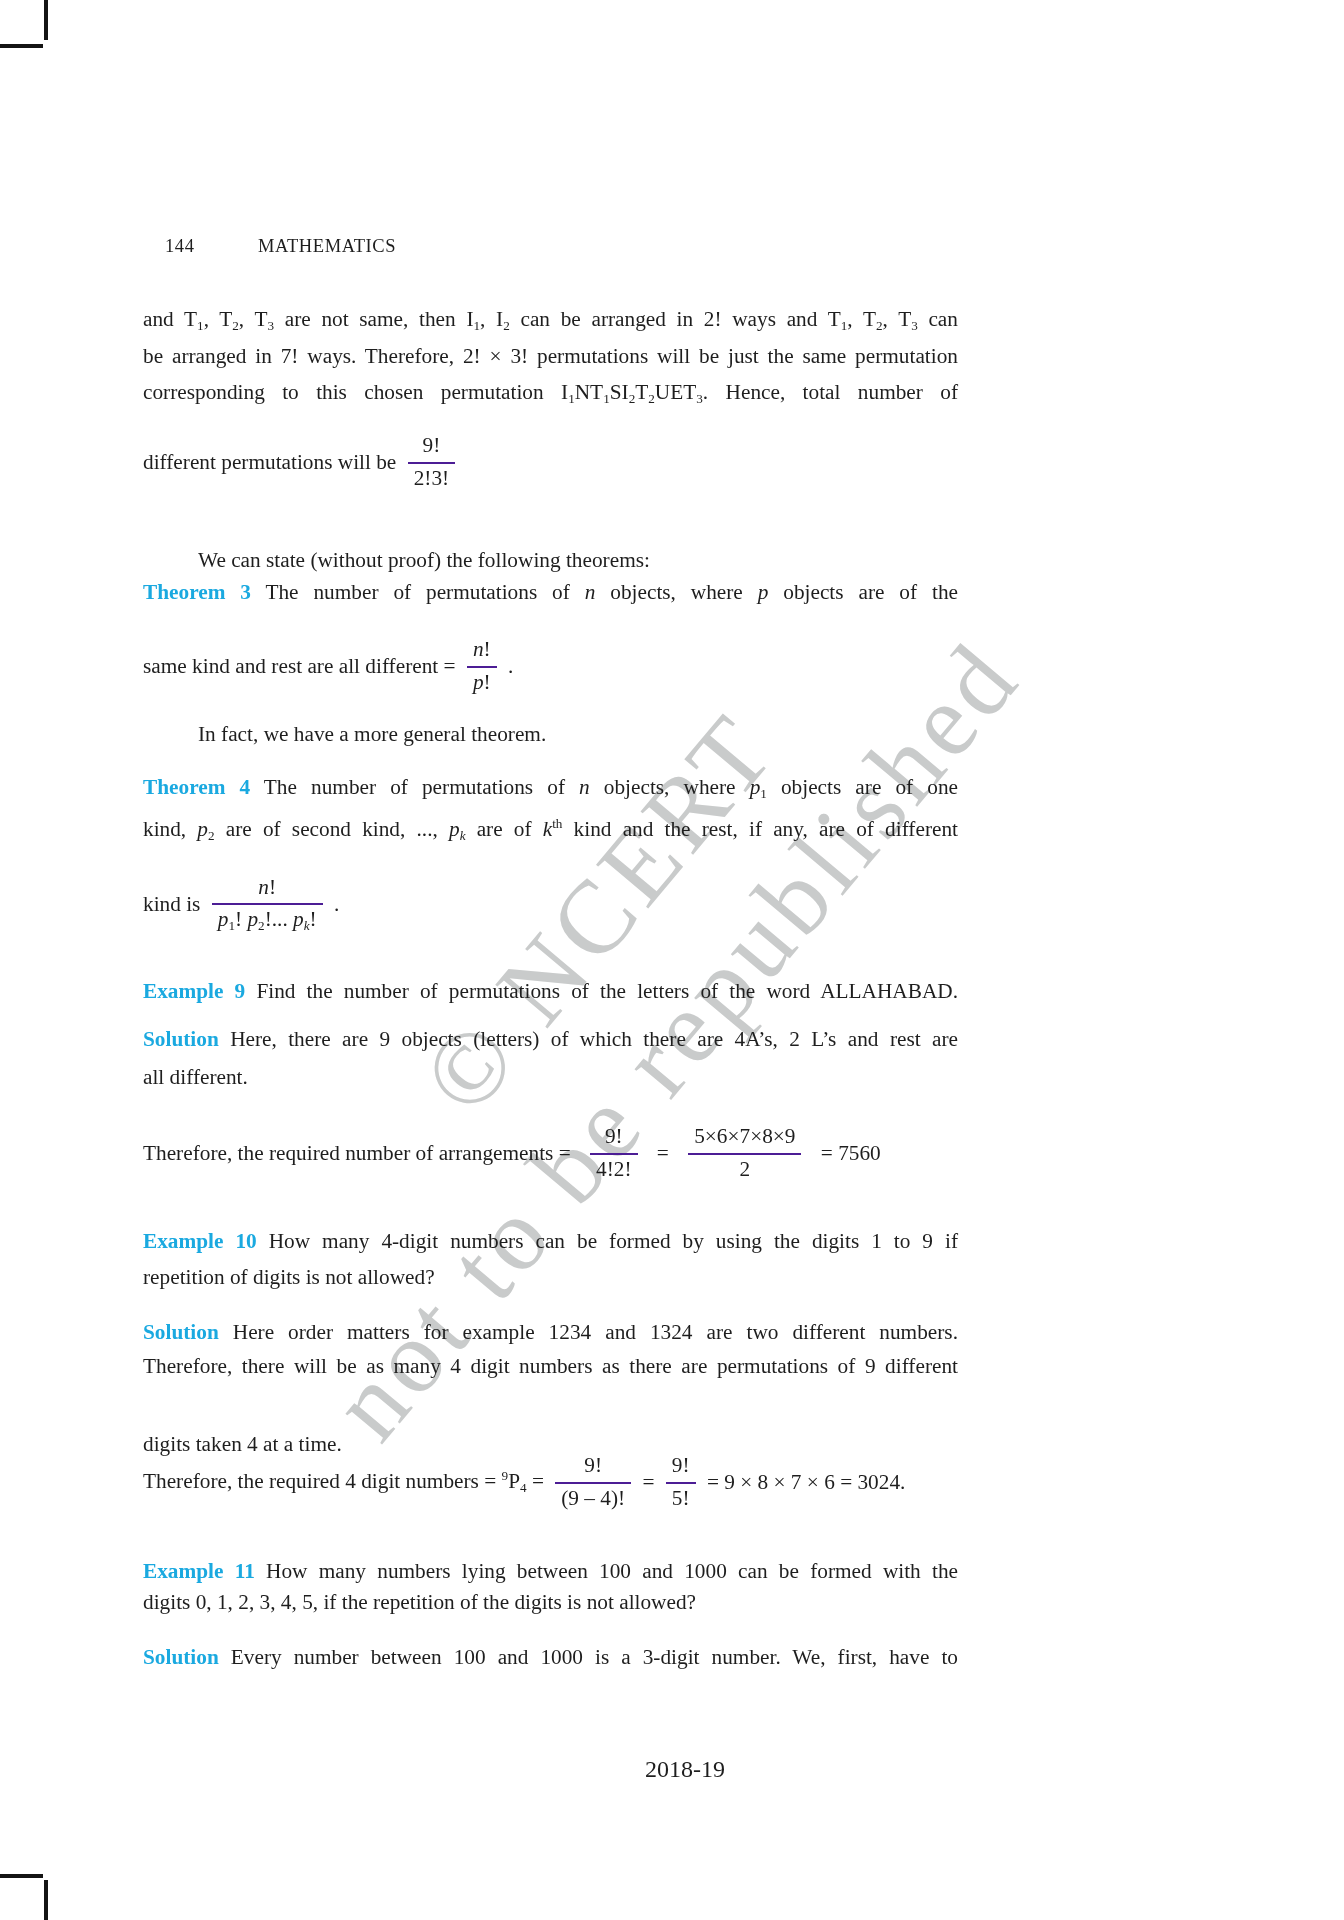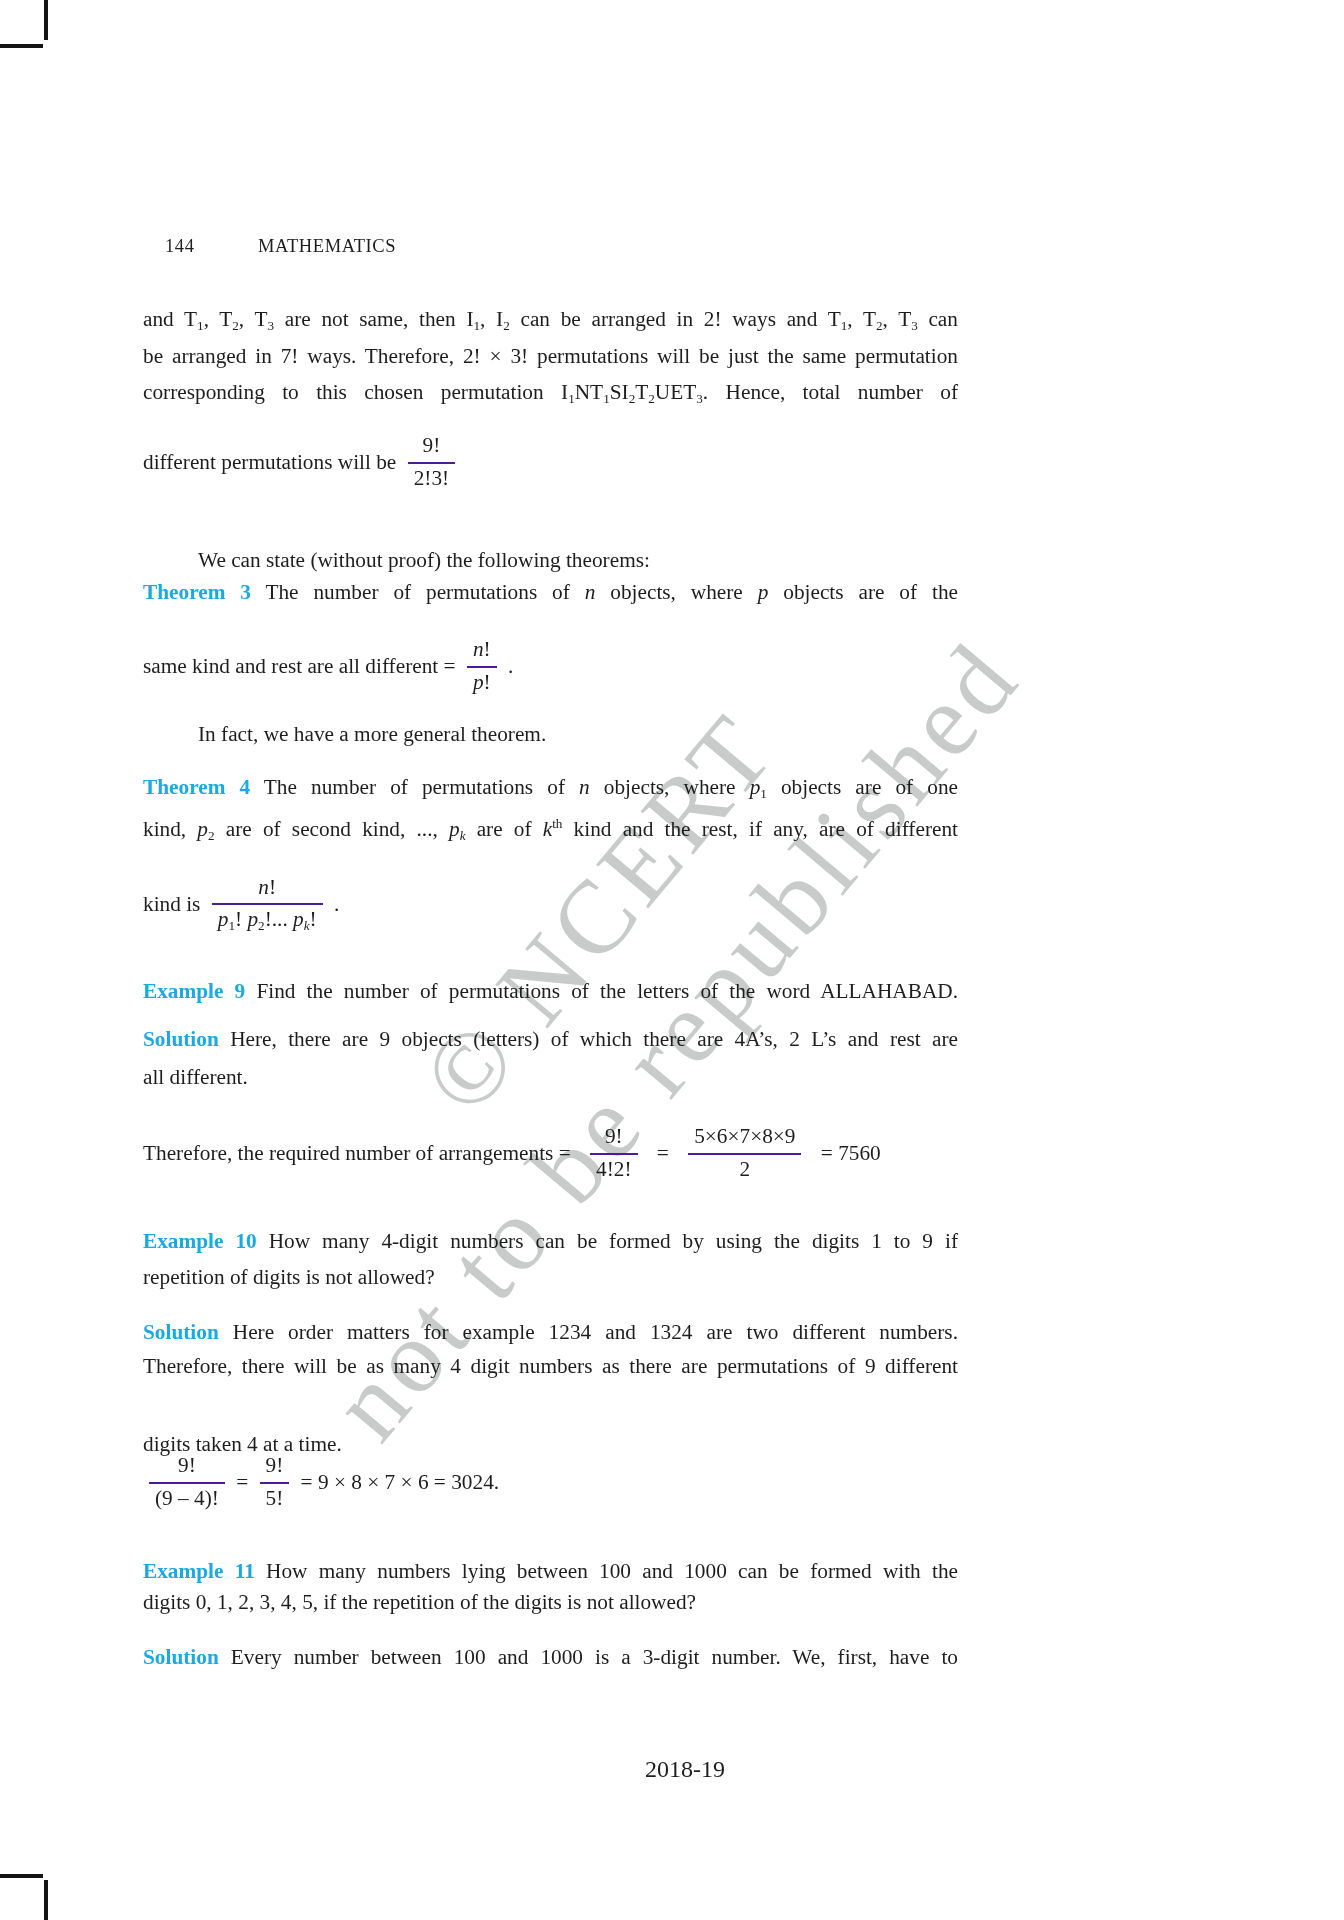--- a/index.html
+++ b/index.html
@@ -111,20 +111,21 @@
           <span class="den">2</span>
         </span>
         <span class="txt"> = 7560</span>
       </div>
       <div class="line j" style="top: 1226px;"><span class="lab">Example 10</span> How many 4-digit numbers can be formed by using the digits 1 to 9 if</div>
       <div class="line" style="top: 1262px;">repetition of digits is not allowed?</div>
       <div class="line j" style="top: 1317px;"><span class="lab">Solution</span> Here order matters for example 1234 and 1324 are two different numbers.</div>
       <div class="line j" style="top: 1351px;">Therefore, there will be as many 4 digit numbers as there are permutations of 9 different</div>
       <div class="line" style="top: 1387px; margin-top: 42px;">digits taken 4 at a time.</div>
       <div class="line f" style="top: 1442px; height: 80px;">
+        <span class="txt">Therefore, the required 4 digit numbers = <span class="sup">9</span>P<span class="sub">4</span> = </span>
         <span class="frac">
           <span class="num">9!</span>
           <span class="den">(9 – 4)!</span>
         </span>
         <span class="txt"> = </span>
         <span class="frac">
           <span class="num">9!</span>
           <span class="den">5!</span>
         </span>
         <span class="txt"> = 9 × 8 × 7 × 6 = 3024.</span>

